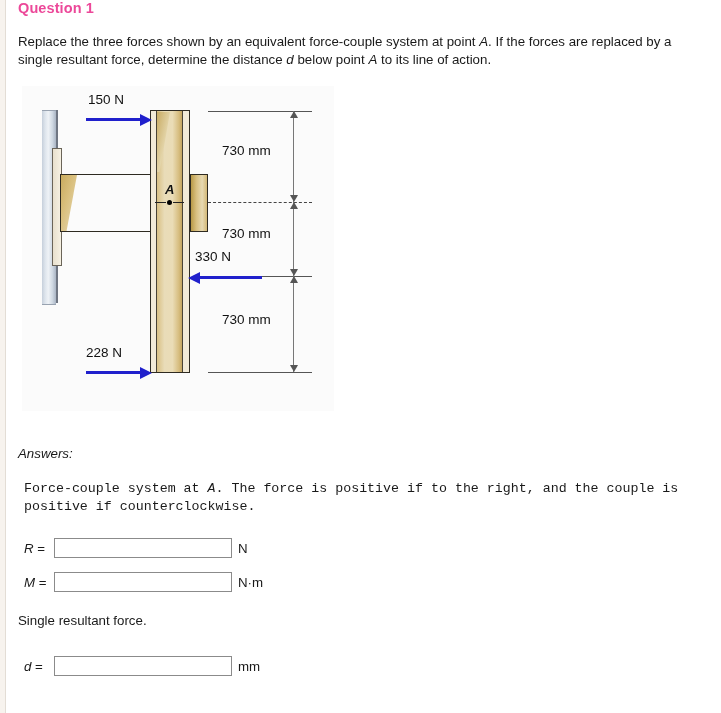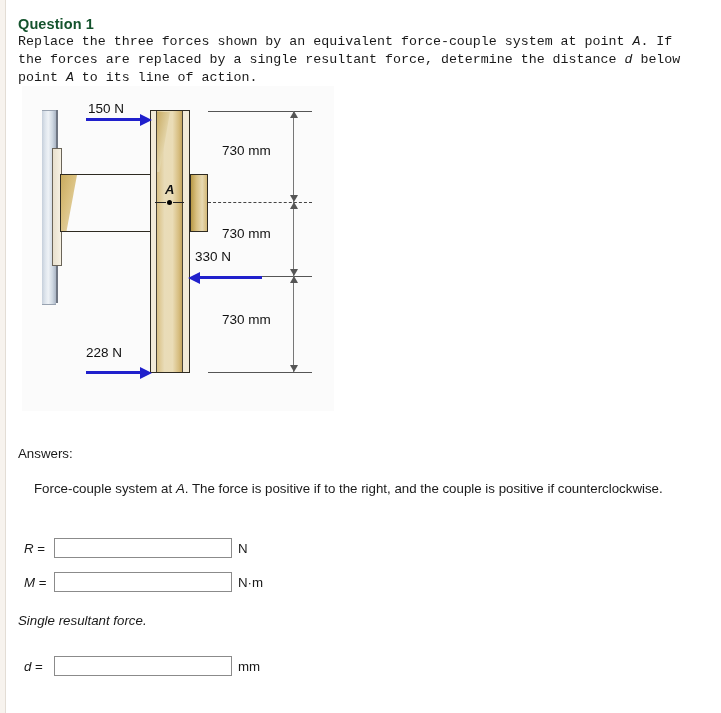--- a/index.html
+++ b/index.html
@@ -31,34 +31,33 @@
   }
   .content {
     position: absolute;
     left: 6px; top: 0;
     width: 715px; height: 713px;
     background: #ffffff;
   }
 
   .q-title {
     position: absolute;
-    left: 12px; top: 16px;
+    left: 12px; top: 0;
     font-size: 14.5px;
     font-weight: bold;
-    color: #14532d;
+    color: #ec4899;
     letter-spacing: 0.1px;
   }
   .q-body {
     position: absolute;
     left: 12px; top: 33px;
     width: 682px;
     font-size: 13.3px;
     line-height: 18px;
     color: #1a1a1a;
-    font-family: Liberation Mono, monospace;
   }
   .q-body i { font-style: italic; }
 
   
   .figure {
     position: absolute;
     left: 16px; top: 86px;
     width: 312px; height: 325px;
     background: #fbfbfb;
   }
@@ -212,34 +211,35 @@
     position: absolute;
     height: 0;
     border-top: 1px dashed #444;
   }
 
   
   .ans-label {
     position: absolute;
     left: 12px; top: 446px;
     font-size: 13.3px;
+    font-style: italic;
   }
   .ans-desc {
     position: absolute;
-    left: 28px; top: 480px;
+    left: 18px; top: 480px;
     width: 660px;
     font-size: 13.3px;
     line-height: 18px;
+    font-family: Liberation Mono, monospace;
   }
   .ans-desc i { font-style: italic; }
   .ans-sub {
     position: absolute;
     left: 12px; top: 613px;
     font-size: 13.3px;
-    font-style: italic;
   }
 
   .field-row {
     position: absolute;
     display: flex;
     align-items: center;
     font-size: 13.3px;
   }
   .field-key {
     display: inline-block;
@@ -295,21 +295,21 @@
     <div class="post-inner"></div>
     <div class="post-hl"></div>
 
     <div class="tab"></div>
 
     <div class="pointA-tick" style="left:133px; width:11px;"></div>
     <div class="pointA-tick" style="left:151px; width:11px;"></div>
     <div class="pointA-dot"></div>
     <div class="pointA-label">A</div>
 
-    <div class="fig-label" style="left:66px; top:6px;margin-top:9px;">150 N</div>
+    <div class="fig-label" style="left:66px; top:6px;">150 N</div>
     <div class="arrow-line" style="left:64px; top:32px; width:62px;"></div>
     <div class="arrow-head right" style="left:118px; top:27.5px;"></div>
 
     <div class="fig-label" style="left:173px; top:163px;">330 N</div>
     <div class="arrow-line" style="left:178px; top:190px; width:62px;"></div>
     <div class="arrow-head left" style="left:166px; top:185.5px;"></div>
 
     <div class="fig-label" style="left:64px; top:259px;">228 N</div>
     <div class="arrow-line" style="left:64px; top:285px; width:62px;"></div>
     <div class="arrow-head right" style="left:118px; top:280.5px;"></div>

